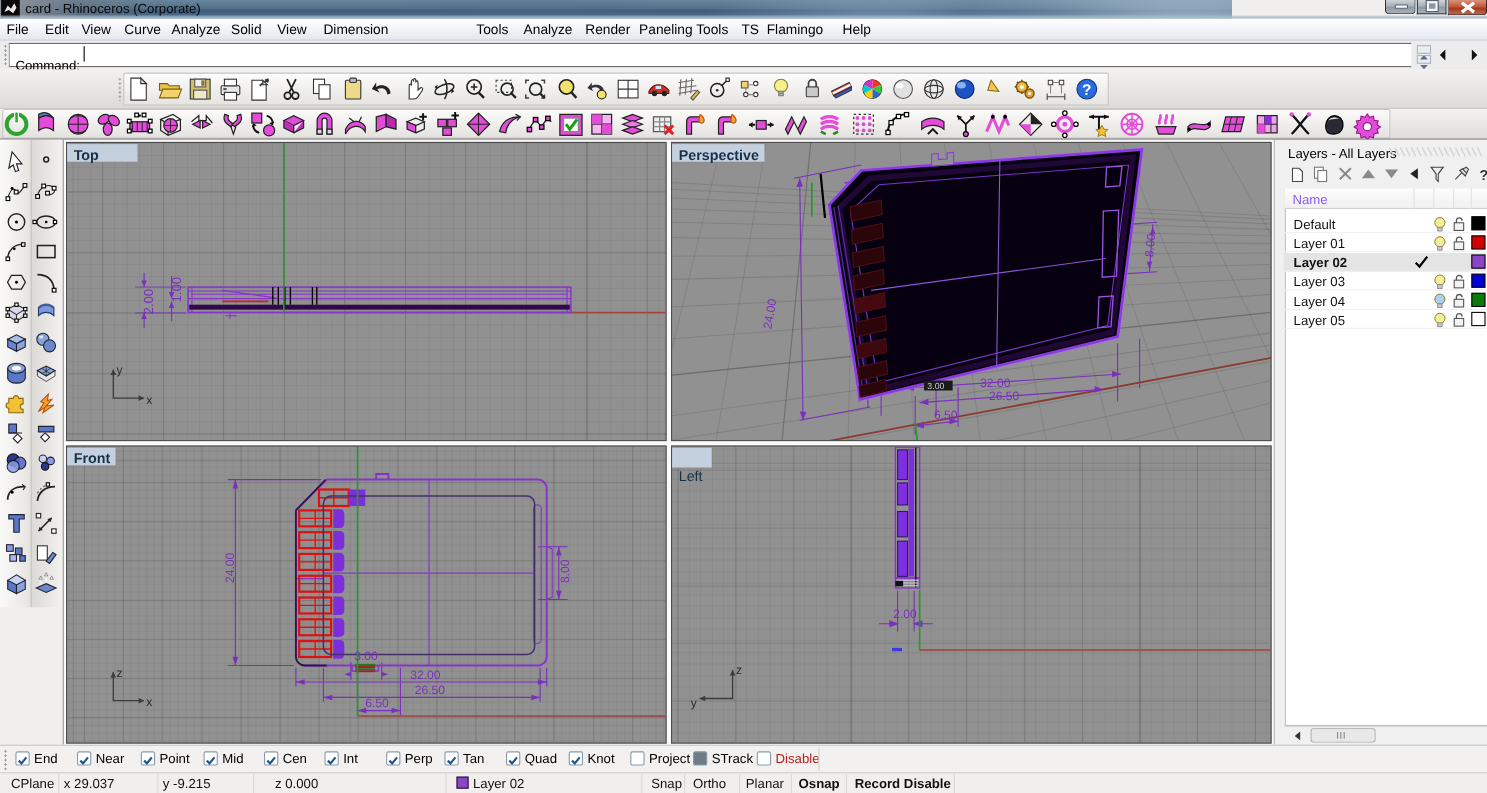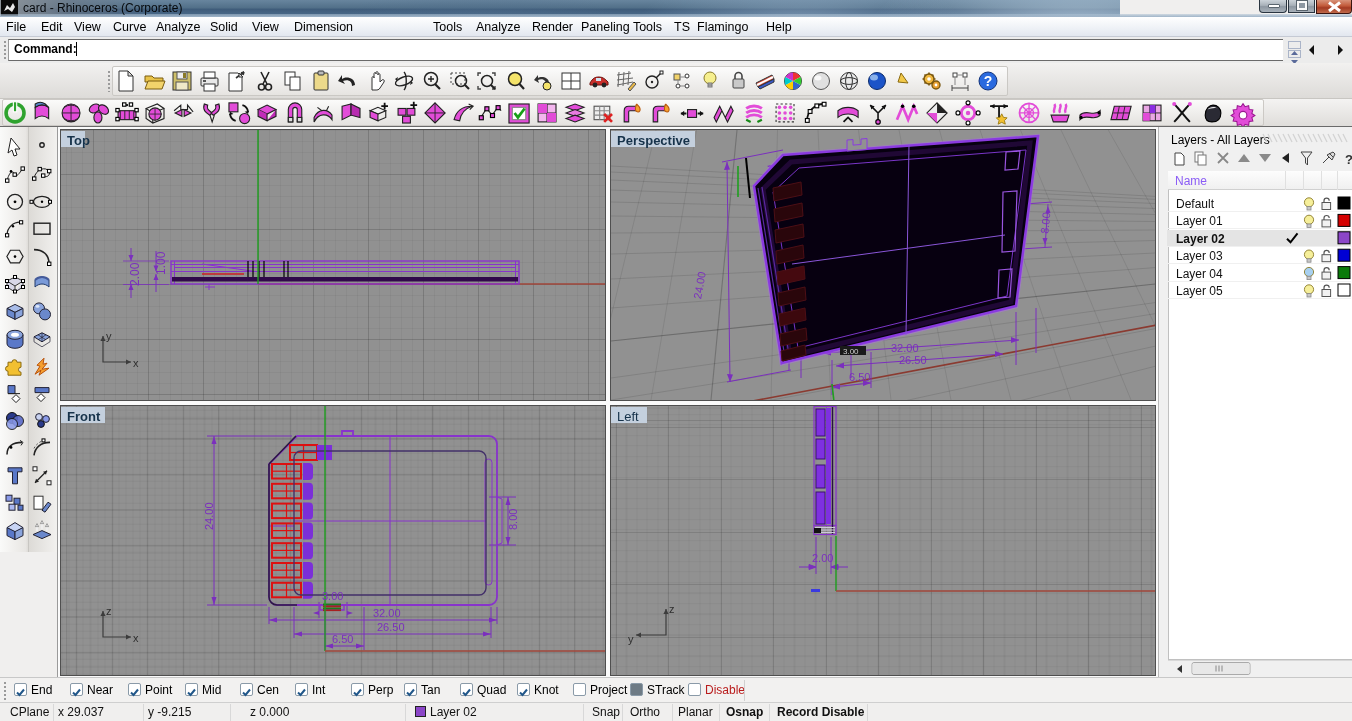--- a/index.html
+++ b/index.html
@@ -44,21 +44,21 @@
     <span class="abs" style="left:476px;top:3px">Analyze</span>
     <span class="abs" style="left:532px;top:3px">Render</span>
     <span class="abs" style="left:581px;top:3px">Paneling Tools</span>
     <span class="abs" style="left:674px;top:3px">TS</span>
     <span class="abs" style="left:697px;top:3px">Flamingo</span>
     <span class="abs" style="left:766px;top:3px">Help</span>
   </div>
 <div class="abs" style="left:0;top:37px;width:1352px;height:26px;background:#ececec">
  <div class="grip" style="left:3px;top:3px;height:20px"></div>
  <div class="abs" style="left:8px;top:2px;width:1275px;height:22px;background:#fff;border:1px solid #6a6a6a;border-left-color:#9a9a9a;border-right:none"></div>
- <div class="abs" style="left:14px;top:5px;font-size:12px;font-weight:bold;color:#000">Command:</div>
+ <div class="abs" style="left:14px;top:16px;font-size:12px;font-weight:normal;color:#000">Command:</div>
  <div class="abs" style="left:76px;top:5px;width:1px;height:14px;background:#000"></div>
  <div class="abs" style="left:1288px;top:4px;width:13px;height:8px;border:1px solid #aab4c8"><svg width="11" height="6">
         <path d="M5.5 1 L9 5 L2 5 Z" fill="#5a6a9a"></path>
       </svg></div>
  <div class="abs" style="left:1288px;top:13px;width:13px;height:8px;border:1px solid #aab4c8"><svg width="11" height="6">
         <path d="M5.5 5 L9 1 L2 1 Z" fill="#5a6a9a"></path>
       </svg></div>
  <svg class="abs" style="left:1305px;top:6px" width="14" height="14">
       <path d="M9 2 L4 7 L9 12 Z" fill="#111"></path>
     </svg>
@@ -451,21 +451,21 @@
     </g>
   </svg>
 <div class="abs" style="left:0;top:126px;width:1352px;height:1px;background:#6a6a6a"></div>
 <div class="abs" style="left:58px;top:127px;width:1100px;height:550px;background:#fafafa"></div>
 <div class="abs" style="left:60px;top:129px;width:546px;height:272px;background-color:#919191;border:1px solid #4f4f4f;background-image:
 repeating-linear-gradient(to right, rgba(0,0,0,.12) 0 1px, transparent 1px 55px),
 repeating-linear-gradient(to bottom, rgba(0,0,0,.12) 0 1px, transparent 1px 55px),
 repeating-linear-gradient(to right, rgba(0,0,0,.045) 0 1px, transparent 1px 11px),
 repeating-linear-gradient(to bottom, rgba(0,0,0,.045) 0 1px, transparent 1px 11px);
 background-position:32px 44px,32px 44px,10px 0,10px 0;"></div>
-<div class="abs" style="left:61px;top:131px;width:24px;height:16px;background:#c4d0de;color:#16324a;font-weight:bold;font-size:13px;padding:2px 0 0 6px;z-index:3">Top</div>
+<div class="abs" style="left:61px;top:131px;width:64px;height:16px;background:#c4d0de;color:#16324a;font-weight:bold;font-size:13px;padding:2px 0 0 6px;z-index:3">Top</div>
 <svg class="abs" style="left:61px;top:130px" width="544" height="270">
 <line x1="197" y1="154" x2="544" y2="154" stroke="#a0463a" stroke-width="1.4"></line>
 <g stroke="#8833cc" fill="none">
 <rect x="110" y="131" width="348" height="23" stroke-width="1.4"></rect>
 <line x1="110" y1="134.5" x2="458" y2="134.5"></line>
 <line x1="113" y1="137.5" x2="455" y2="137.5"></line>
 <line x1="110" y1="141.5" x2="458" y2="141.5"></line>
 <line x1="113.5" y1="131" x2="113.5" y2="154"></line>
 <line x1="454.5" y1="131" x2="454.5" y2="154"></line>
 <line x1="141" y1="134" x2="191" y2="141" stroke-width="1"></line>
@@ -732,21 +732,21 @@
     <path d="M36 32 l-5 -2.6 v5.2 z" fill="#3c3c3c"></path>
     <text x="11" y="10" font-size="11" fill="#2e2e2e" font-family="Liberation Sans">z</text>
     <text x="38" y="37" font-size="11" fill="#2e2e2e" font-family="Liberation Sans">x</text>
   </svg>
 <div class="abs" style="left:610px;top:405px;width:546px;height:271px;background-color:#919191;border:1px solid #4f4f4f;background-image:
 repeating-linear-gradient(to right, rgba(0,0,0,.12) 0 1px, transparent 1px 52.5px),
 repeating-linear-gradient(to bottom, rgba(0,0,0,.12) 0 1px, transparent 1px 52.5px),
 repeating-linear-gradient(to right, rgba(0,0,0,.045) 0 1px, transparent 1px 10.5px),
 repeating-linear-gradient(to bottom, rgba(0,0,0,.045) 0 1px, transparent 1px 10.5px);
 background-position:5px 21px,5px 21px,4.5px 8.2px,4.5px 8.2px;"></div>
-<div class="abs" style="left:611px;top:407px;width:36px;height:16px;background:#c4d0de;color:#16324a;font-weight:normal;font-size:13px;padding:2px 0 0 6px;z-index:3">Left</div>
+<div class="abs" style="left:611px;top:407px;width:36px;height:16px;background:#c4d0de;color:#16324a;font-weight:normal;font-size:13px;padding:18px 0 0 6px;z-index:3">Left</div>
 <svg class="abs" style="left:611px;top:406px" width="544" height="268">
 <g stroke="#8833cc" fill="none" stroke-width="1.2">
 <rect x="203" y="0.5" width="22" height="119"></rect>
 <rect x="203" y="119.5" width="22" height="9"></rect>
 </g>
 <rect x="215" y="2" width="5" height="116" fill="#7e30e0"></rect>
 <line x1="221.5" y1="1" x2="221.5" y2="128" stroke="#2a1040" stroke-width="1.4"></line>
 <rect x="205" y="3" width="9" height="27" fill="#7e30e0" stroke="#3a1070" stroke-width="1"></rect>
     <rect x="205" y="33" width="9" height="20" fill="#7e30e0" stroke="#3a1070" stroke-width="1"></rect>
     <rect x="205" y="59" width="9" height="23" fill="#7e30e0" stroke="#3a1070" stroke-width="1"></rect>

